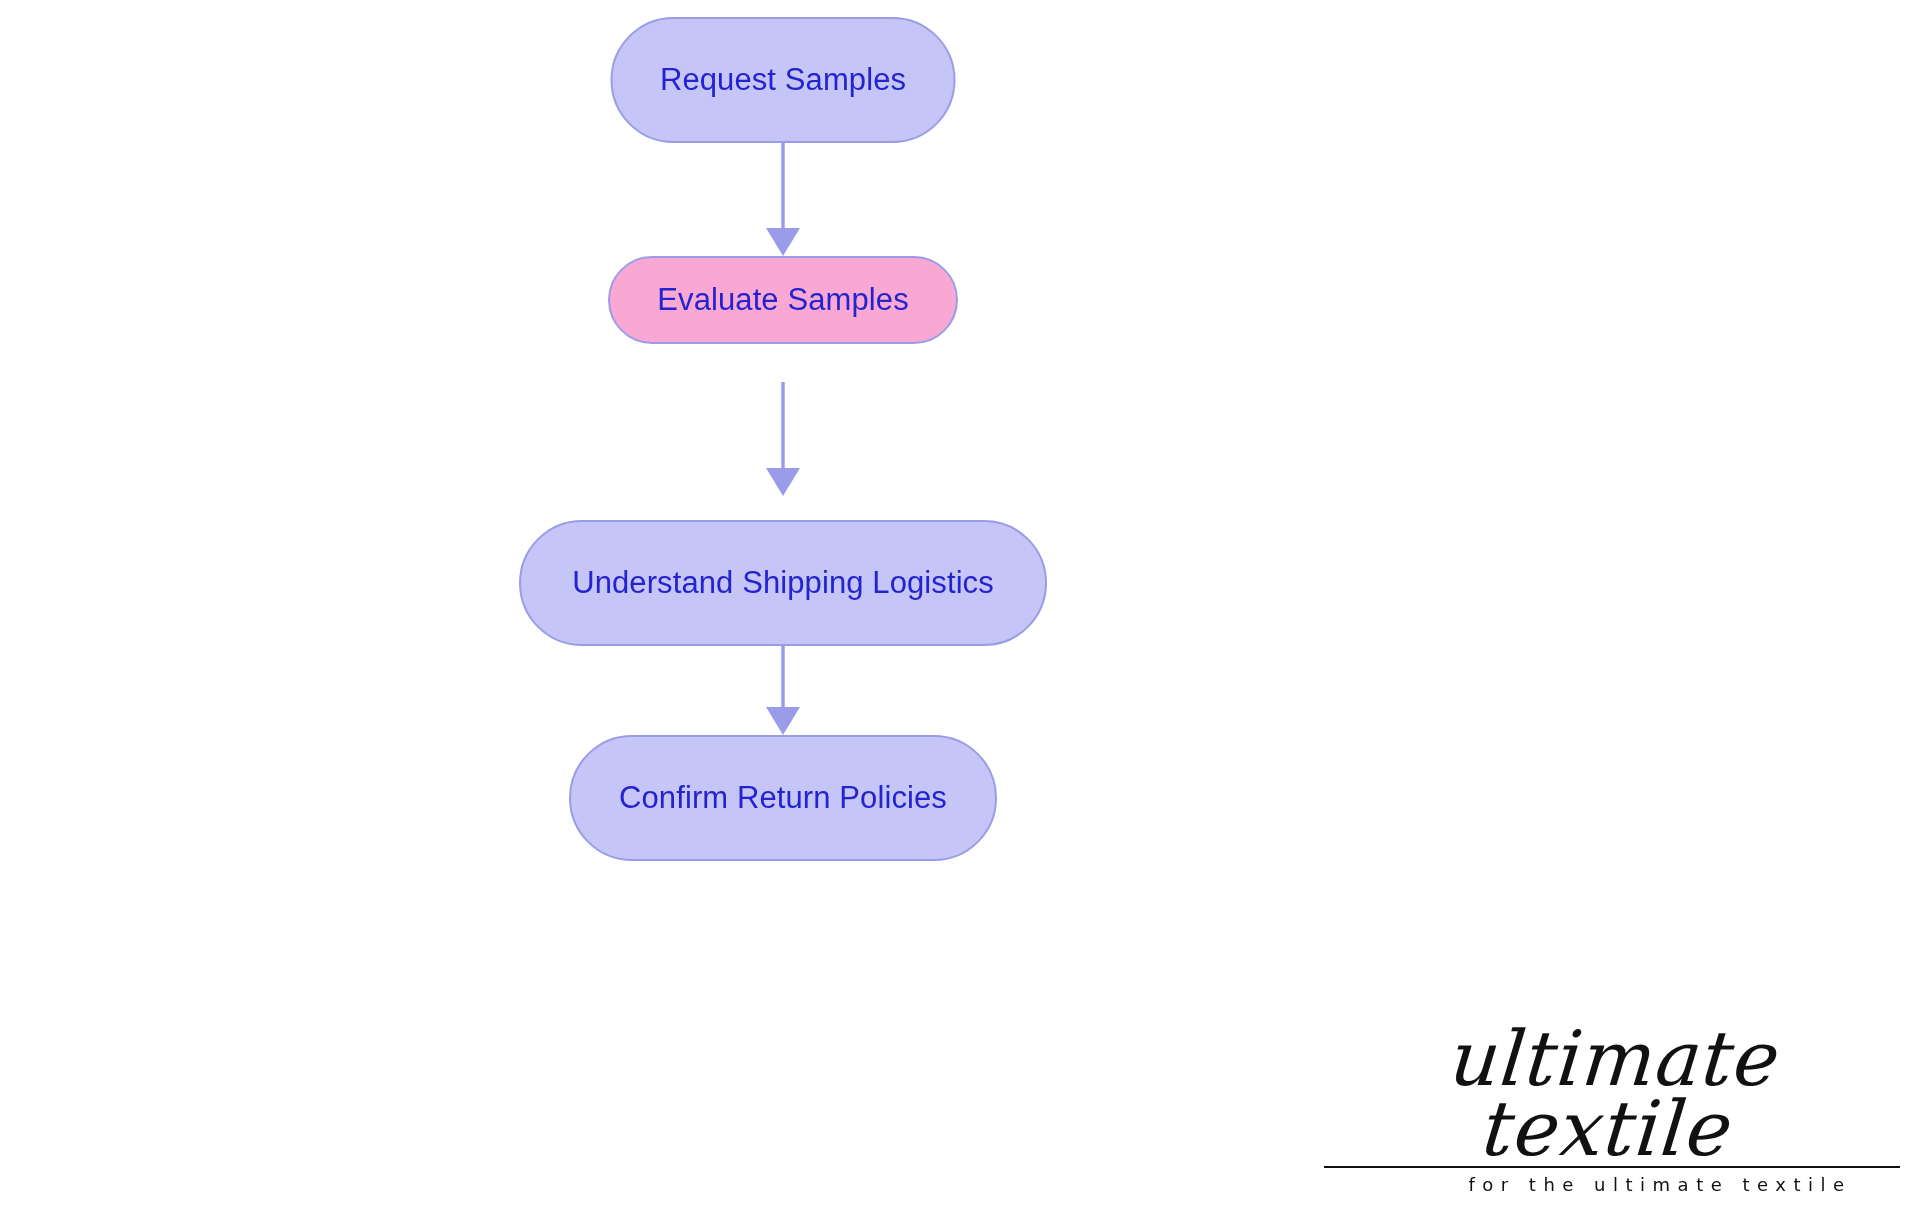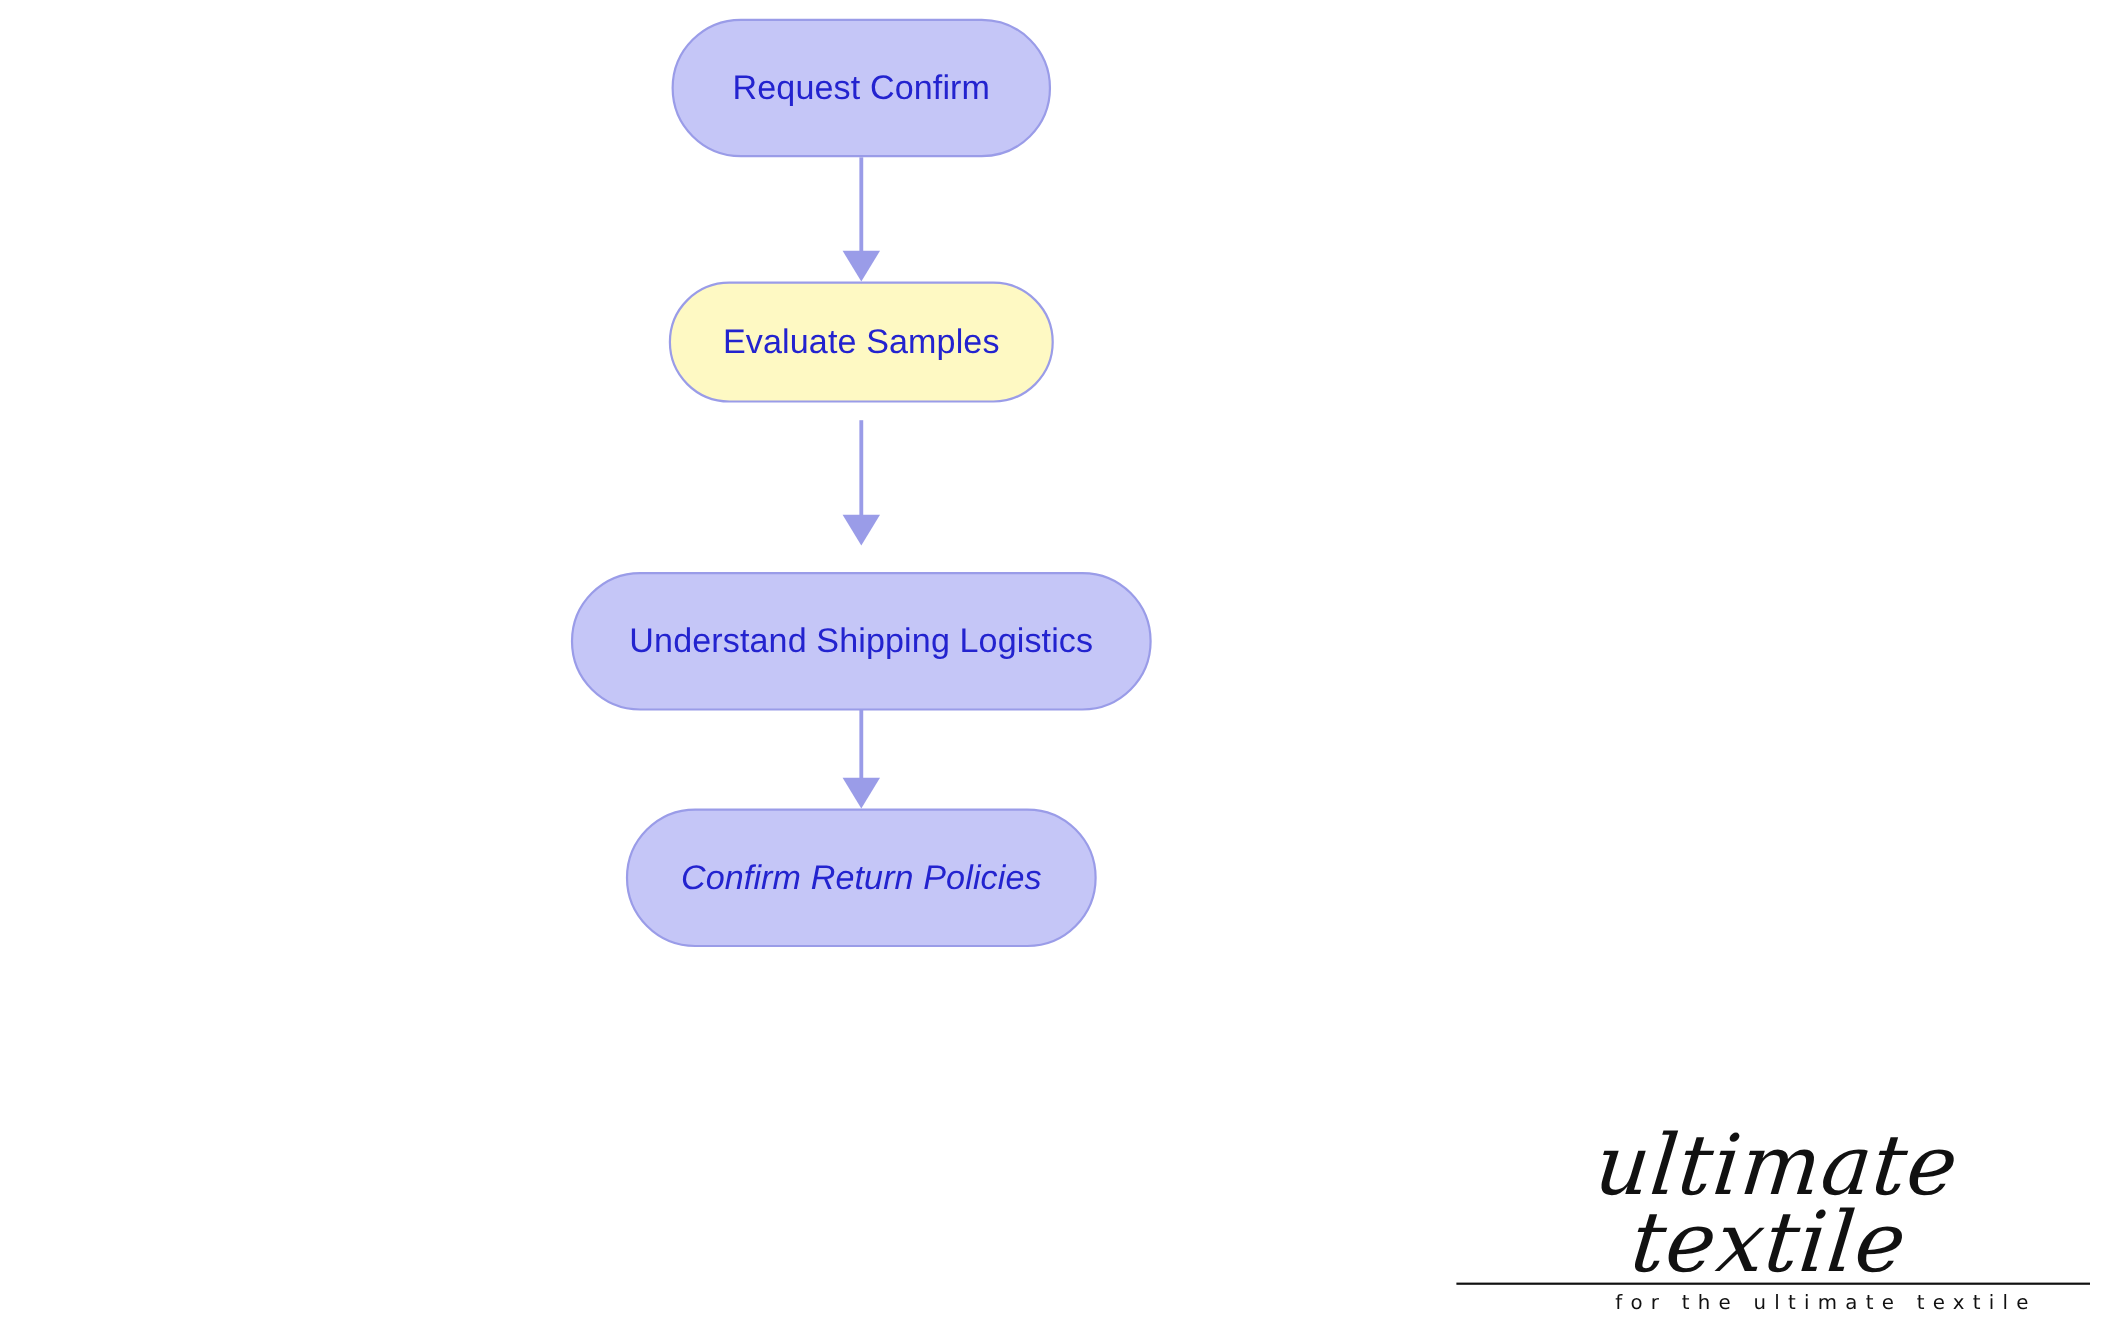--- a/index.html
+++ b/index.html
@@ -106,30 +106,30 @@
         <polygon points="766,468 800,468 783,496" fill="#9a9ce8"></polygon>
       </g>
       <g>
         <line x1="783" y1="622" x2="783" y2="709" stroke="#9a9ce8" stroke-width="3.5"></line>
         <polygon points="766,707 800,707 783,735" fill="#9a9ce8"></polygon>
       </g>
     </svg>
 
   <div id="node-layer">
       <div class="node" style="left: 783px; top: 17px; width: 345px; height: 126px; background: rgb(197, 198, 247); border-color: rgb(154, 156, 232);">
-        <span class="node-label" style="font-size: 31px; color: rgb(35, 35, 207);">Request Confirm</span>
+        <span class="node-label" style="font-size: 31px; color: rgb(35, 35, 207);">Request Samples</span>
       </div>
-      <div class="node" style="left: 783px; top: 256px; width: 350px; height: 110px; background: #fef9c3; border-color: rgb(154, 156, 232);">
+      <div class="node" style="left: 783px; top: 256px; width: 350px; height: 88px; background: #f9a8d4; border-color: rgb(154, 156, 232);">
         <span class="node-label" style="font-size: 31px; color: rgb(35, 35, 207);">Evaluate Samples</span>
       </div>
       <div class="node" style="left: 783px; top: 520px; width: 528px; height: 126px; background: rgb(197, 198, 247); border-color: rgb(154, 156, 232);">
         <span class="node-label" style="font-size: 31px; color: rgb(35, 35, 207);">Understand Shipping Logistics</span>
       </div>
       <div class="node" style="left: 783px; top: 735px; width: 428px; height: 126px; background: rgb(197, 198, 247); border-color: rgb(154, 156, 232);">
-        <span class="node-label" style="font-size: 31px; color: rgb(35, 35, 207); font-style: italic;">Confirm Return Policies</span>
+        <span class="node-label" style="font-size: 31px; color: rgb(35, 35, 207);">Confirm Return Policies</span>
       </div>
     </div>
 
   <div id="brand-logo">
     <span class="brand-wordmark">ultimate textile</span>
     <span class="brand-rule"></span>
     <span class="brand-tagline">for the ultimate textile</span>
   </div>
 
 </div>

